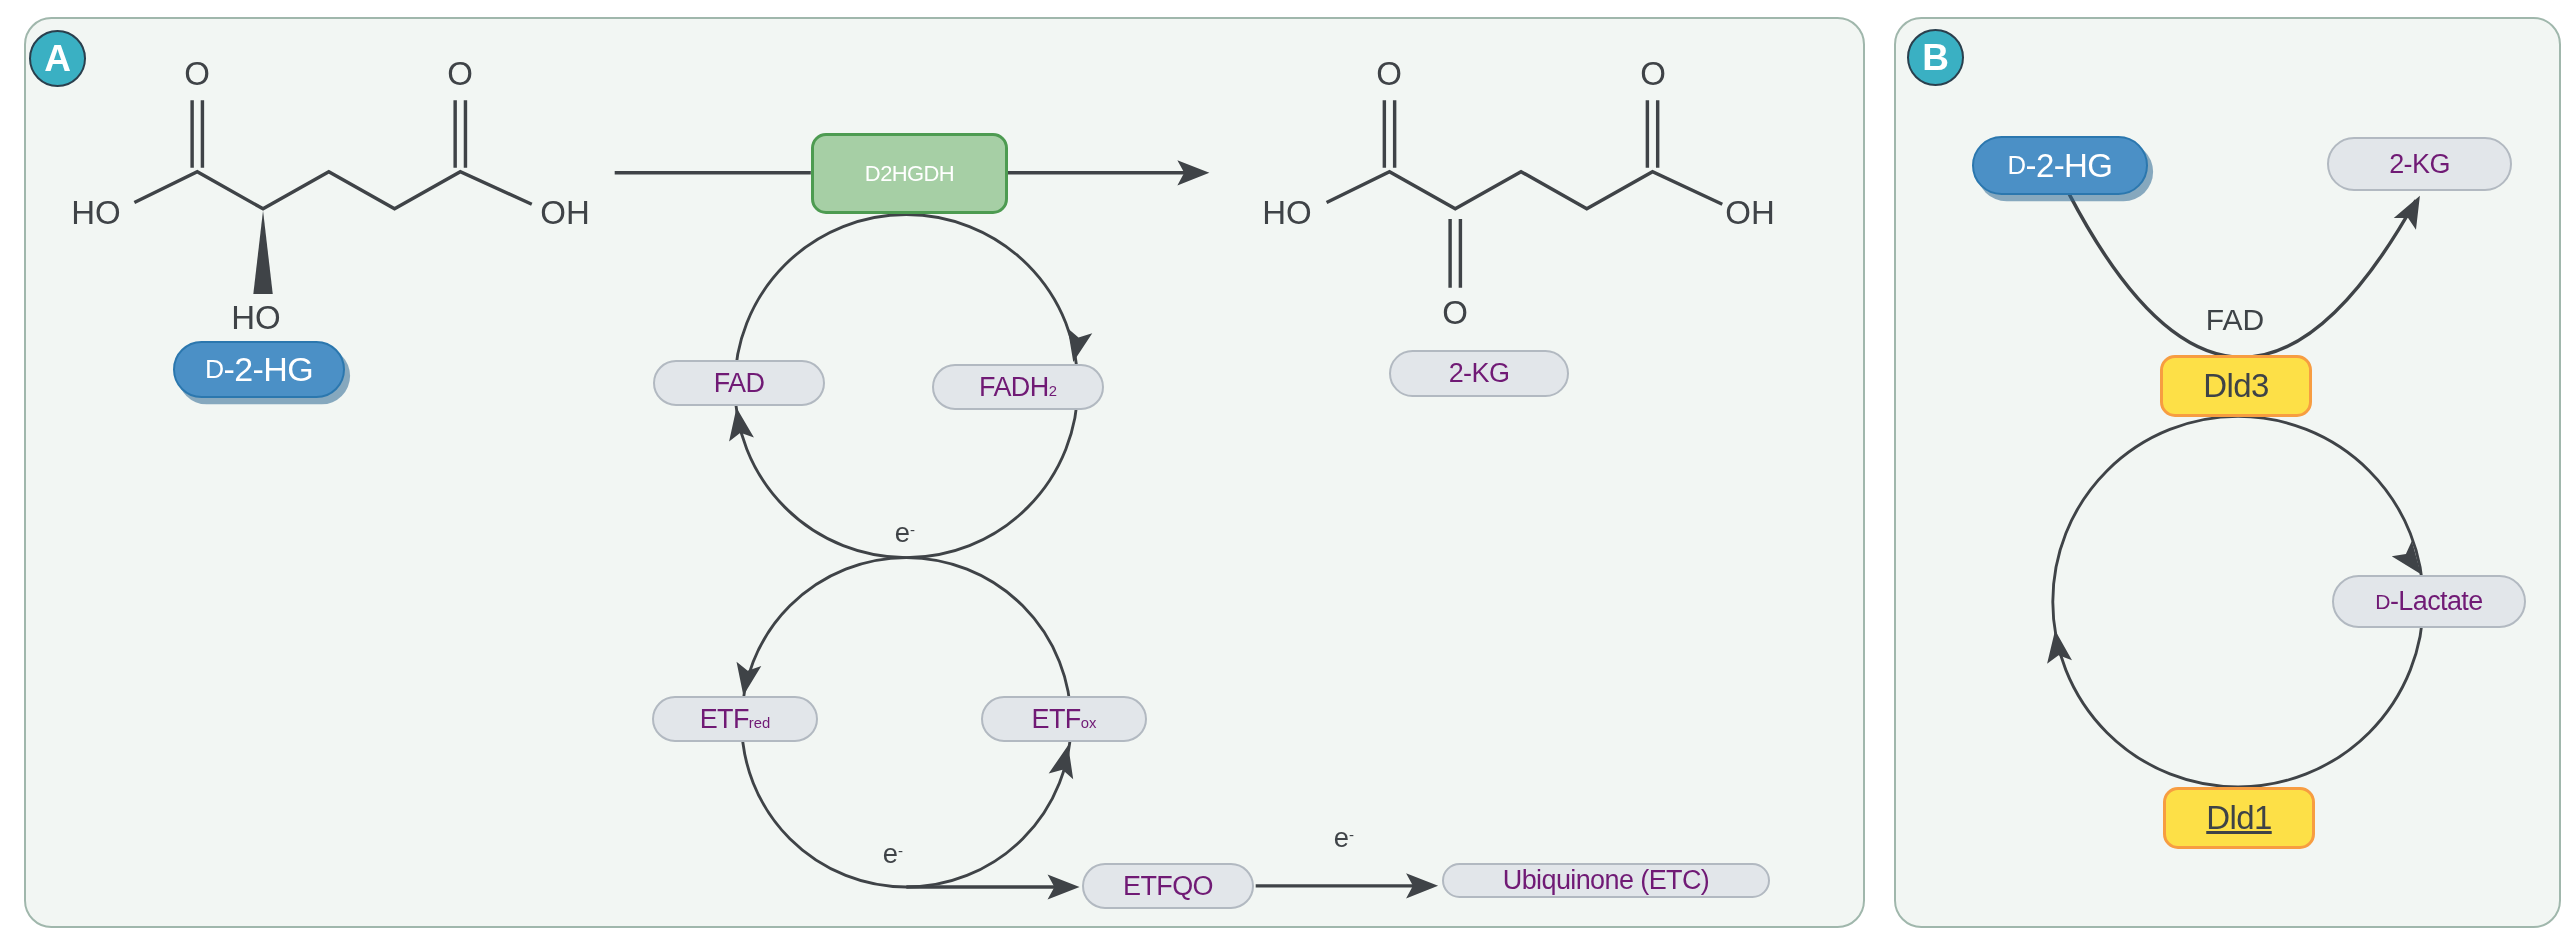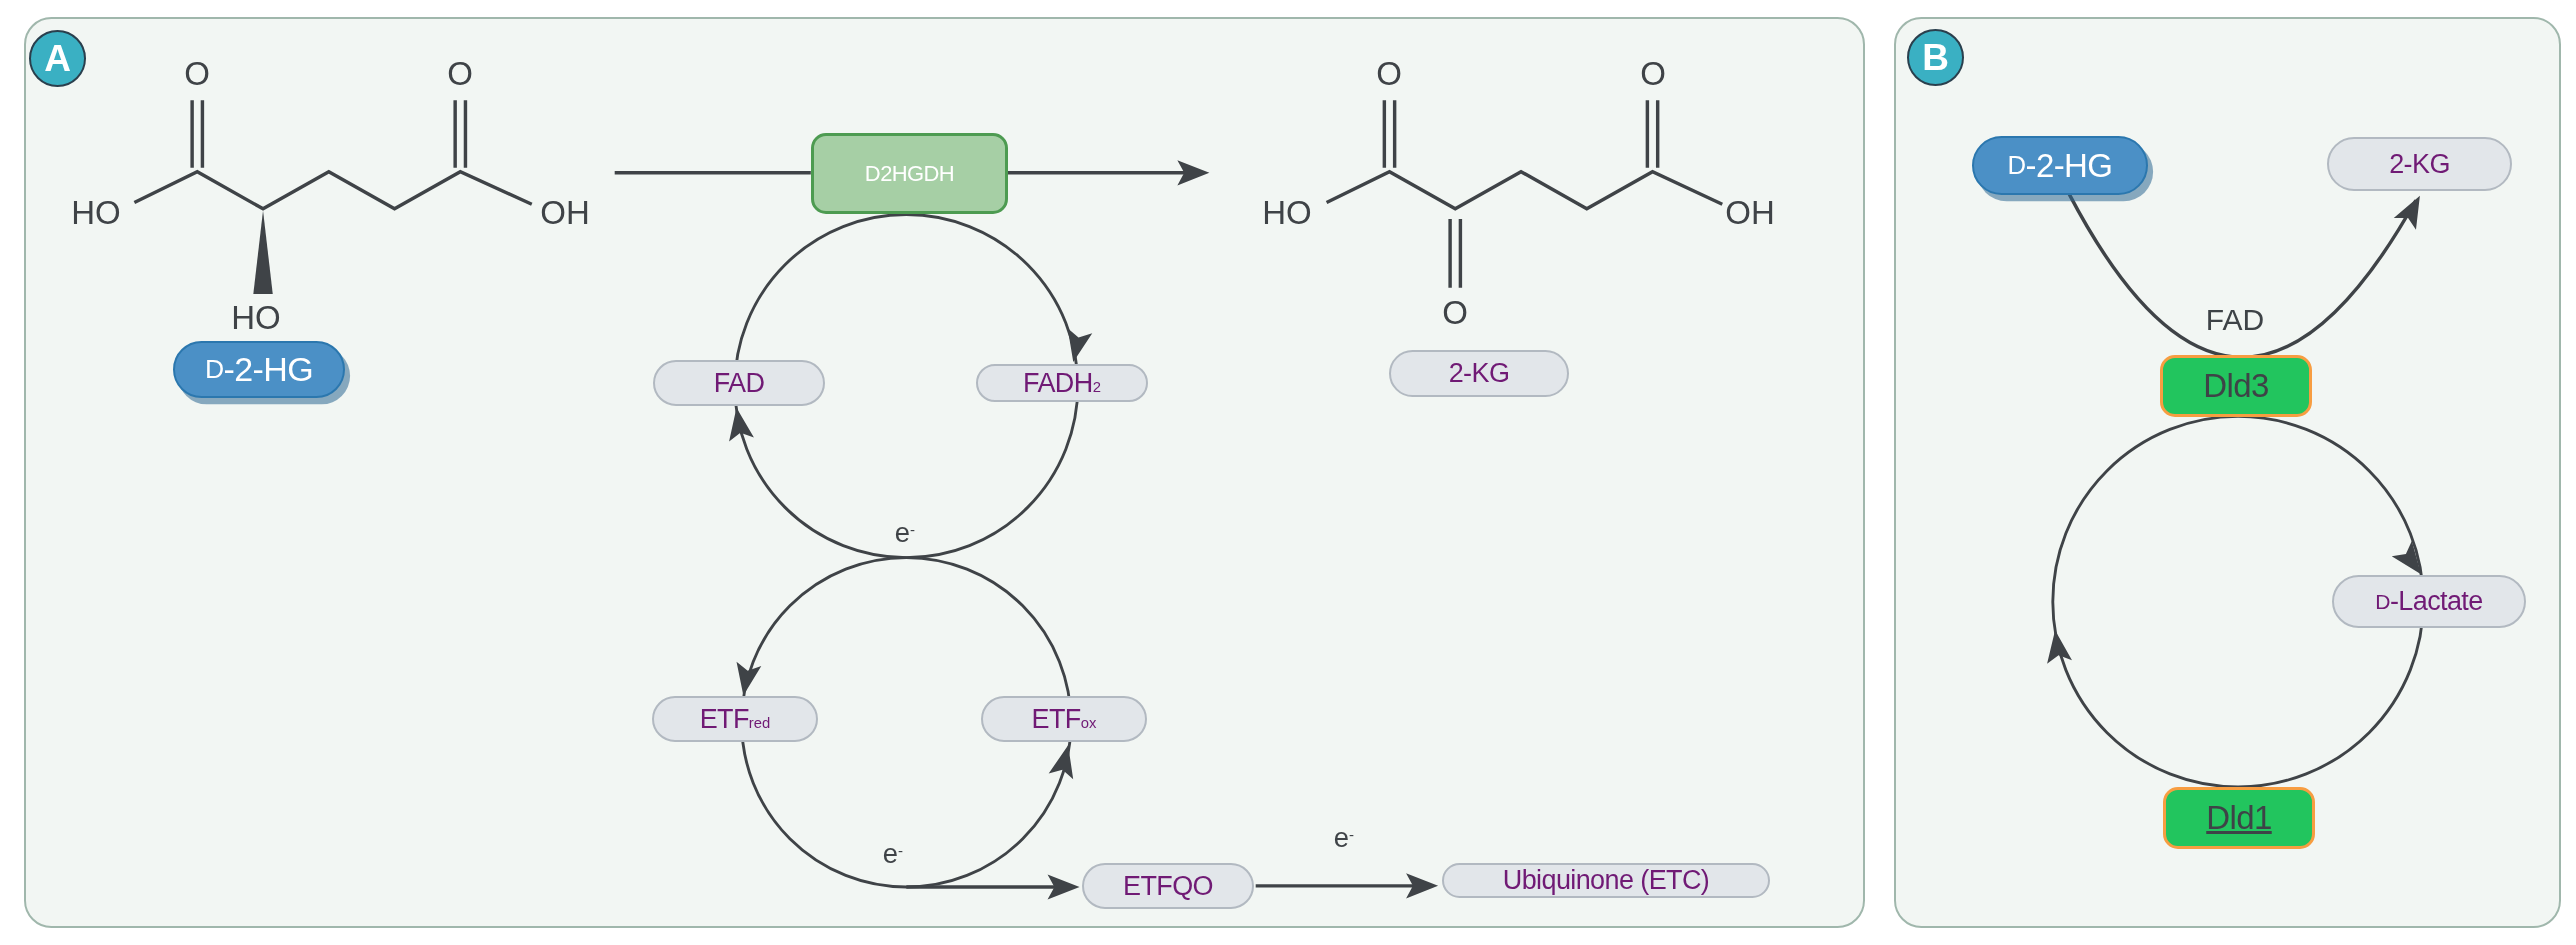--- a/index.html
+++ b/index.html
@@ -11,21 +11,21 @@
          display:flex;align-items:center;justify-content:center;box-sizing:border-box;z-index:5;}
   svg.lines{position:absolute;left:0;top:0;z-index:1;}
   .pill{position:absolute;display:flex;align-items:center;justify-content:center;
         border-radius:571px;font-size:27px;color:#701a75;box-sizing:border-box;z-index:3;letter-spacing:-0.6px;white-space:nowrap;}
   .pill.gray{background:#e2e6ea;border:2.3px solid #b2b9c1;}
   .pill.blue{background:#4b90c6;border:2.9px solid #2b77ae;color:#ffffff;
              box-shadow:5.1px 6.3px 0 rgba(45,104,145,0.55);font-size:34px;}
   .box{position:absolute;display:flex;align-items:center;justify-content:center;
        border-radius:15px;box-sizing:border-box;z-index:3;letter-spacing:-0.6px;white-space:nowrap;}
   .box.green{background:#a6cfa5;border:3.4px solid #4d9b51;color:#ffffff;font-size:22px;}
-  .box.orange{background:#22c55e;border:3.4px solid #f79d41;color:#3e4347;font-size:33px;}
+  .box.orange{background:#fde047;border:3.4px solid #f79d41;color:#3e4347;font-size:33px;}
   .atom{position:absolute;transform:translate(-50%,-50%);font-size:33px;color:#3f4347;z-index:2;white-space:nowrap;}
   .elabel{position:absolute;transform:translate(-50%,-50%);font-size:27.4px;color:#3f4347;z-index:2;white-space:nowrap;}
   .flabel{position:absolute;transform:translate(-50%,-50%);font-size:30px;color:#3e4347;z-index:2;white-space:nowrap;}
   .sub{font-size:0.55em;position:relative;top:0.30em;letter-spacing:0;}
   .sup{font-size:0.55em;position:relative;top:-0.45em;letter-spacing:0;}
   .sc{font-size:0.78em;}
 </style>
 </head>
 <body>
 
@@ -105,21 +105,21 @@
   </div>
 
   <div class="box green" style="left:811px;top:133px;width:197px;height:81px;">
     <span>D2HGDH</span>
   </div>
 
   <div class="pill gray" style="left:653px;top:360px;width:172px;height:46px;">
     <span>FAD</span>
   </div>
 
-  <div class="pill gray" style="left:976px;top:364px;width:172px;height:38px;">
+  <div class="pill gray" style="left:932px;top:364px;width:172px;height:46px;">
     <span>FADH</span>
       <span class="sub">2</span>
   </div>
 
   <div class="elabel" style="left:905px;top:533px;">
     <span>e</span><span class="sup">-</span>
   </div>
 
   <div class="pill gray" style="left:652px;top:696px;width:166px;height:46px;">
     <span>ETF</span>

